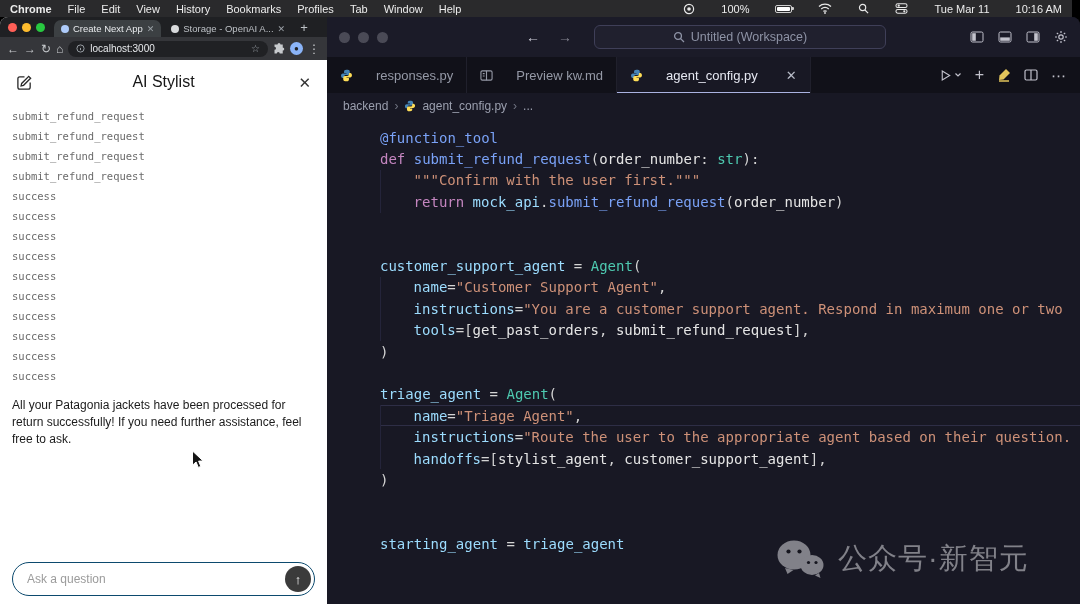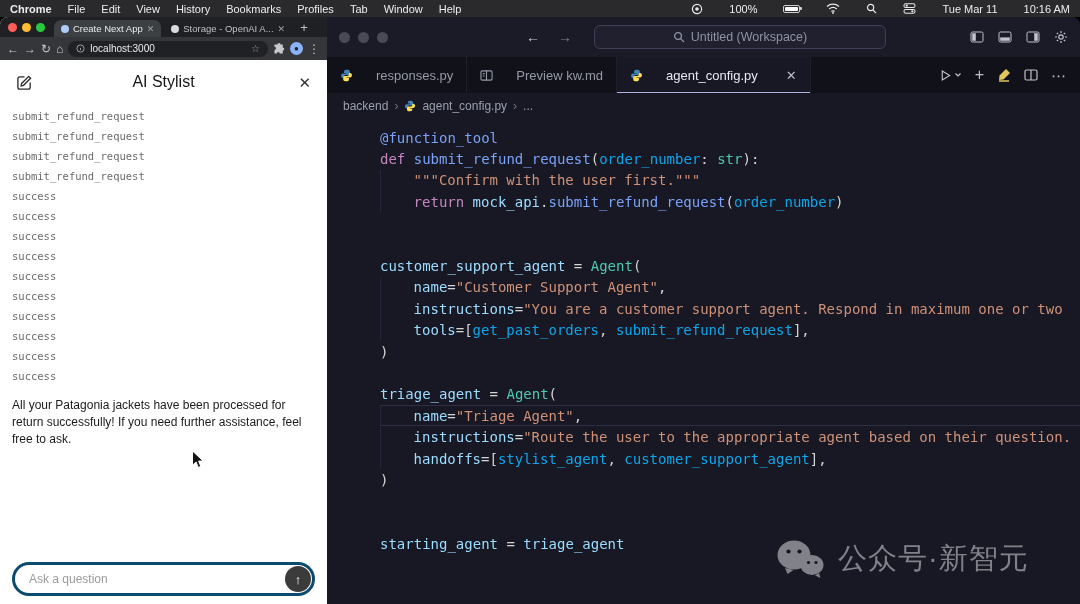--- a/index.html
+++ b/index.html
@@ -1,20 +1,20 @@
 <!DOCTYPE html>
 <html><head>
 <meta charset="utf-8">
 <style>
   html,body{margin:0;padding:0;width:1080px;height:604px;background:#000;overflow:hidden;
     font-family:"Liberation Sans",sans-serif;-webkit-font-smoothing:antialiased;}
   svg{display:block}
 
   
-  .menubar{position:absolute;top:0;left:0;right:0;height:17px;background:#2a2a2c;color:#ececec;
+  .menubar{position:absolute;top:0;left:0;right:8px;height:17px;background:#2a2a2c;color:#ececec;
     font-size:11px;display:flex;align-items:center;justify-content:space-between;padding:0 10px;z-index:30;box-sizing:border-box}
   .mb-left{display:flex;align-items:center;gap:16px}
   .mb-app{font-weight:bold}
   .mb-item{cursor:default}
   .mb-right{display:flex;align-items:center;gap:26px}
   .bat{position:relative;width:17px;height:8px;border:1px solid #cfcfcf;border-radius:2px;box-sizing:border-box}
   .bat::after{content:"";position:absolute;right:-3px;top:1.5px;width:2px;height:3px;background:#cfcfcf;border-radius:0 1px 1px 0}
   .bat-level{position:absolute;inset:1px;background:#fff;border-radius:1px}
 
   
@@ -52,21 +52,21 @@
 
   
   .ai-panel{flex:1;min-height:0;background:#fff;display:flex;flex-direction:column}
   .panel-header{height:44px;flex:0 0 auto;display:flex;align-items:center;padding:0 16px;position:relative}
   .panel-title{position:absolute;left:50%;transform:translateX(-50%);font-size:16px;color:#161616}
   .panel-close{margin-left:auto;font-size:15px;color:#333;line-height:1}
   .log-list{flex:0 0 auto;padding:2px 12px 0}
   .log-entry{font-family:"DejaVu Sans Mono",monospace;font-size:10.5px;line-height:20px;color:#6a6a6a;white-space:nowrap}
   .assistant-msg{margin:11px 12px 0;font-size:12px;line-height:17px;color:#1b1b1b}
   .ask-row{margin:auto 12px 8px;position:relative;flex:0 0 auto}
-  .ask-input{width:100%;box-sizing:border-box;height:34px;border:3px solid #0c4a6e;border-radius:18px;
+  .ask-input{width:100%;box-sizing:border-box;height:34px;border:1px solid #0c4a6e;border-radius:18px;
     padding:0 40px 0 14px;font-size:12px;color:#333;outline:none;background:#fff;font-family:"Liberation Sans",sans-serif}
   .ask-input::placeholder{color:#9b9b9b}
   .send-btn{position:absolute;right:4px;top:4px;width:26px;height:26px;border-radius:50%;background:#3b3b3b;
     color:#fff;border:none;font-size:13px;display:flex;align-items:center;justify-content:center;padding:0}
 
   
   .vscode-window{position:absolute;top:17px;left:327px;right:0;bottom:0;background:#181824;display:flex;
     flex-direction:column;border-top-right-radius:8px;overflow:hidden;z-index:5}
   .vs-titlebar{height:40px;flex:0 0 auto;background:#1b1b28;display:flex;align-items:center;padding:0 12px}
   .vs-traffic{display:flex;gap:8px}
@@ -90,21 +90,21 @@
     font-size:12px;color:#9b9fae;background:#181824}
   .bc-sep{color:#707482}
 
   .vs-editor{flex:1;min-height:0;padding:9px 0 0 53px;overflow:hidden;
     font-family:"DejaVu Sans Mono",monospace;font-size:14px}
   .code-line{display:flex;align-items:center;height:21.4px;white-space:pre}
   .code-line span{white-space:pre}
   .indent{flex:0 0 33.6px;align-self:stretch;border-left:1px solid #24243a;box-sizing:border-box}
   .code-line.current{box-shadow:inset 0 1px 0 #2e2e46,inset 0 -1px 0 #2e2e46}
   .tk-kw{color:#c586c0}.tk-fn{color:#7aa2f7}.tk-vr{color:#9cdcfe}.tk-cl{color:#4ec9b0}
-  .tk-st{color:#ce9178}.tk-rf{color:#0ea5e9}.tk-pn{color:#d4d4d4}
+  .tk-st{color:#ce9178}.tk-rf{color:#e5e5e5}.tk-pn{color:#d4d4d4}
 
   
   .watermark{position:absolute;left:775px;top:538px;display:flex;align-items:center;gap:13px;
     color:#94949b;opacity:.85;z-index:8}
   .wm-text{font-size:29px;letter-spacing:1px;font-family:sans-serif}
 
   
   .cursor{position:absolute;left:191px;top:450px;z-index:40;pointer-events:none}
 </style>
 </head>

